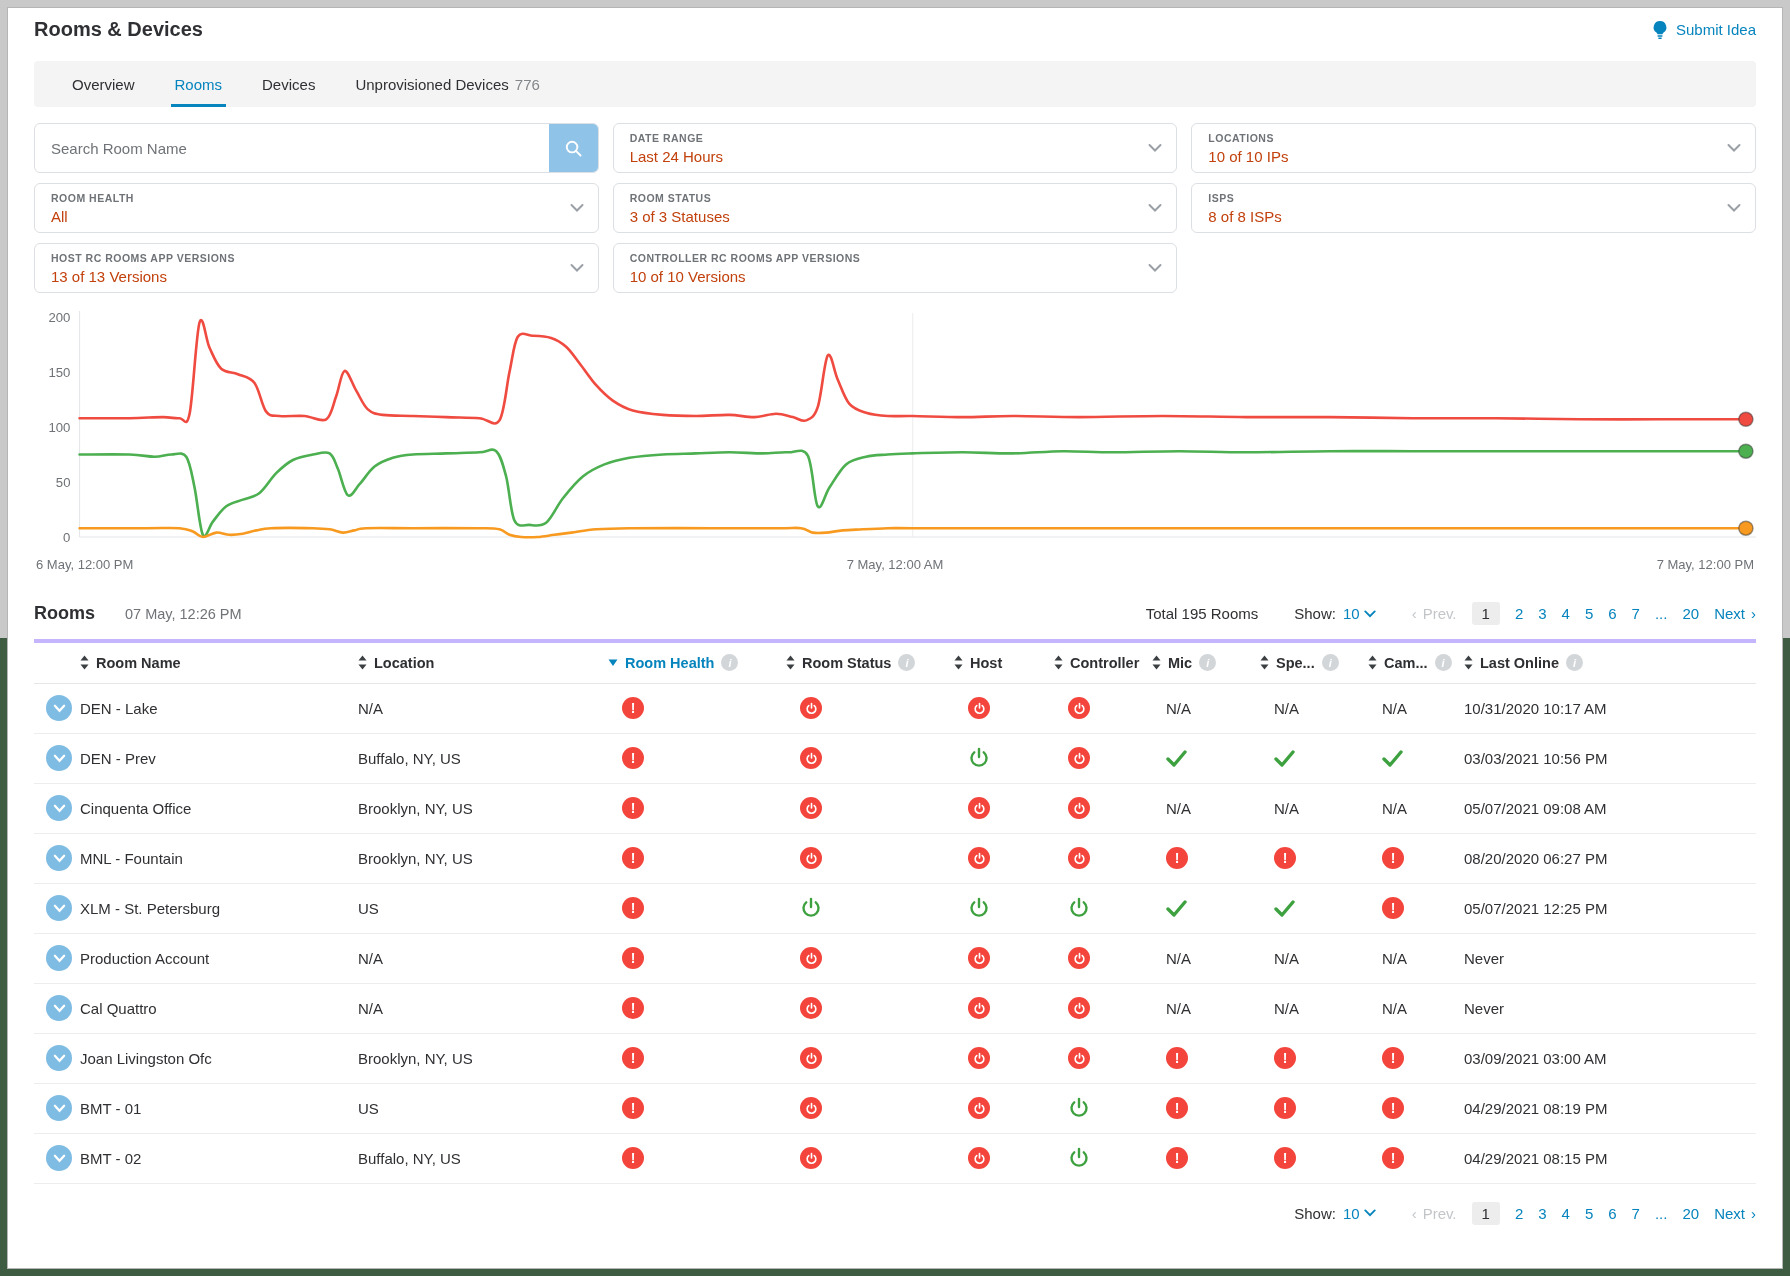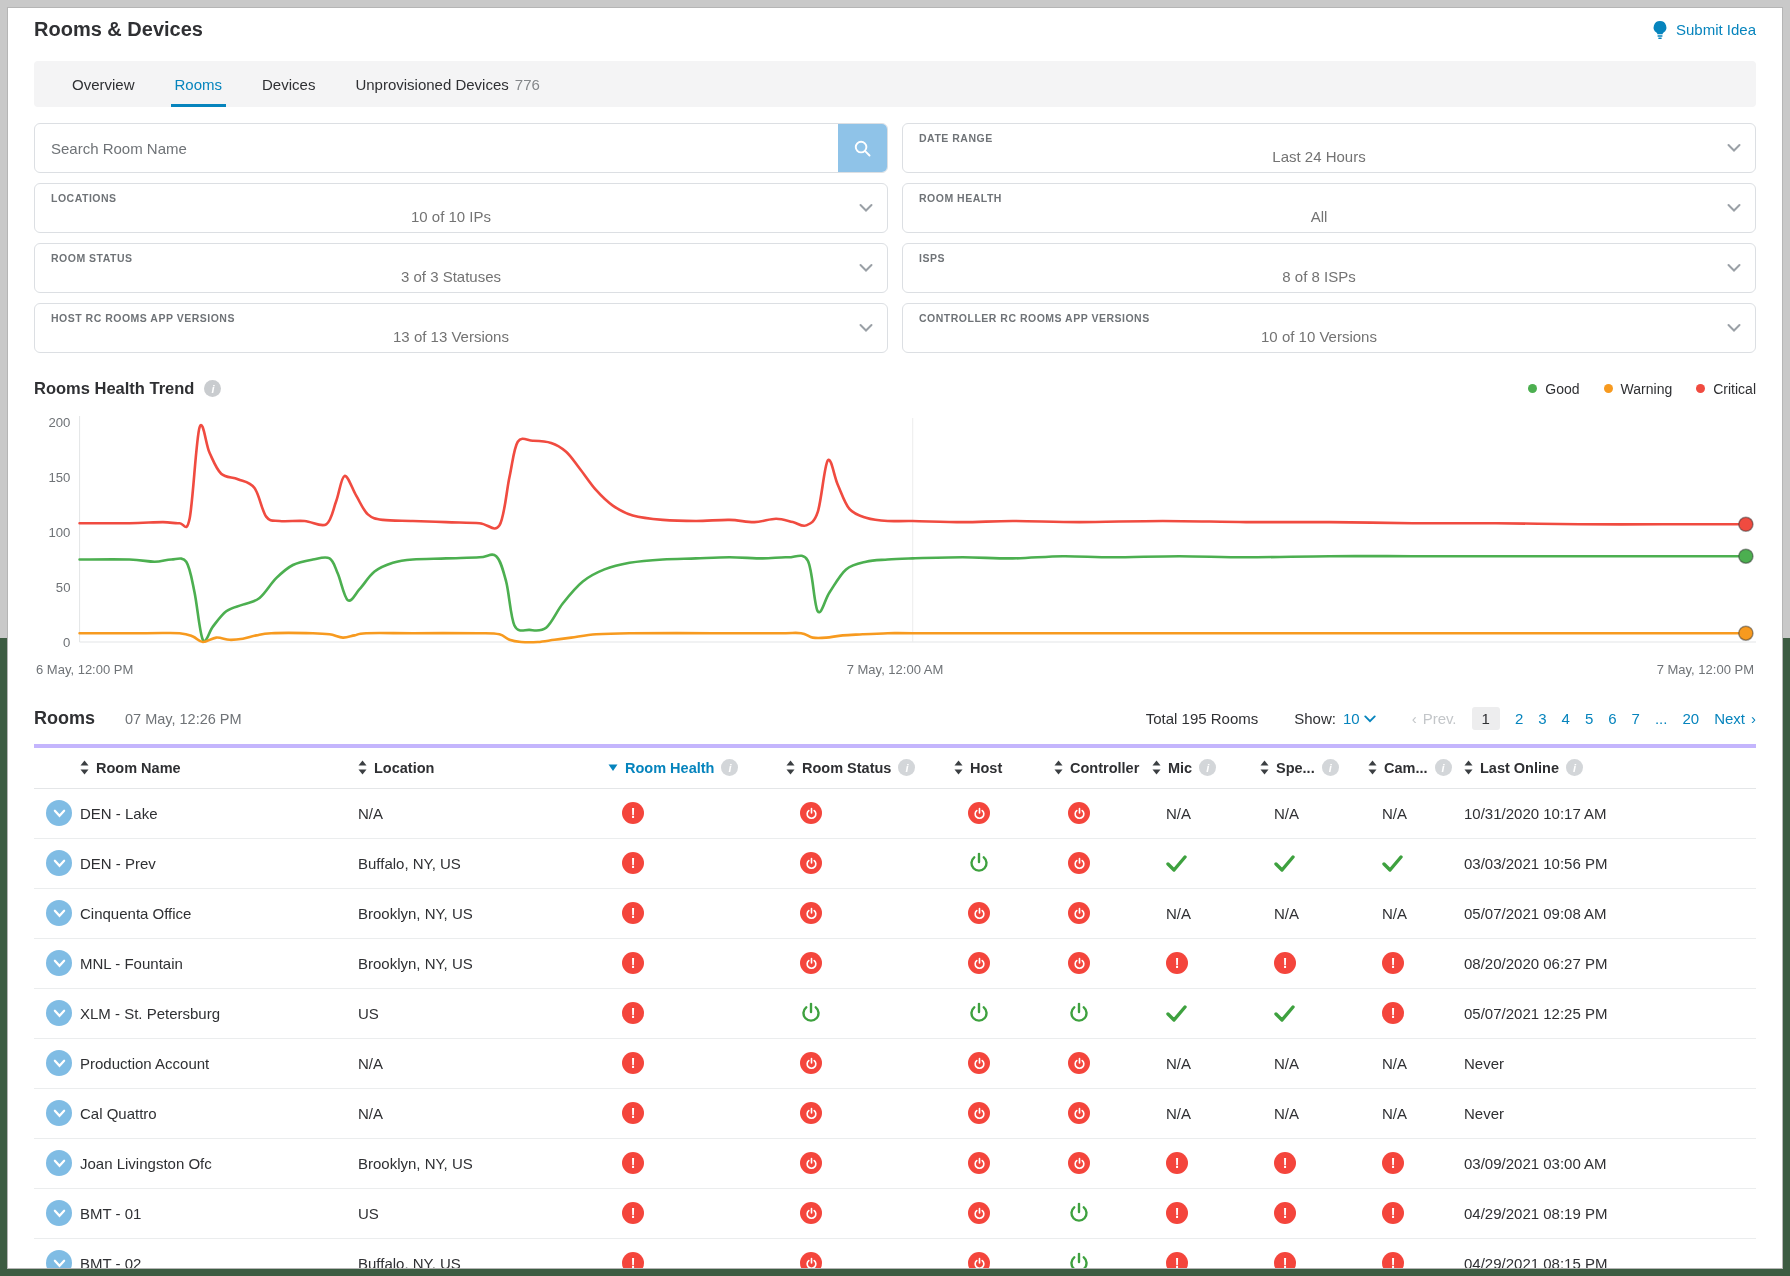--- a/index.html
+++ b/index.html
@@ -16,28 +16,28 @@
   .submit-idea { display:flex; align-items:center; gap:7px; color:#0684BD; font-size:15px; cursor:pointer; }
 
   
   .tabs { margin-top:20px; background:#f4f4f5; border-radius:4px; height:46px; display:flex; align-items:stretch; padding:0 18px; }
   .tab { display:flex; align-items:center; gap:6px; padding:0 20px; font-size:15px; color:#2f3033; position:relative; cursor:pointer; }
   .tab.active { color:#0684BD; }
   .tab.active::after { content:''; position:absolute; left:16px; right:16px; bottom:0; height:3px; background:#0684BD; }
   .tab-count { color:#84878a; }
 
   
-  .filters { margin-top:16px; display:grid; grid-template-columns:repeat(2,1fr); gap:10px 14px; }
+  .filters { margin-top:16px; display:grid; grid-template-columns:repeat(3,1fr); gap:10px 14px; }
   .search-cell { display:flex; border:1px solid #dcdfe3; border-radius:6px; overflow:hidden; height:50px; background:#fff; }
   .search-cell input { flex:1; border:none; outline:none; padding:0 16px; font-size:15px; color:#2f3033; background:transparent; }
   .search-cell input::placeholder { color:#6f7377; opacity:1; }
   .search-btn { width:49px; background:#8FC3E8; border:none; display:flex; align-items:center; justify-content:center; cursor:pointer; }
   .filter-box { position:relative; border:1px solid #dcdfe3; border-radius:6px; height:50px; padding:8px 36px 0 16px; background:#fff; cursor:pointer; }
   .f-label { font-size:10.5px; letter-spacing:.5px; color:#6f7377; font-weight:700; text-transform:uppercase; white-space:nowrap; }
-  .f-value { font-size:15px; color:#737373; margin-top:4px; white-space:nowrap; overflow:hidden;text-align:center; }
+  .f-value { font-size:15px; color:#c2410c; margin-top:4px; white-space:nowrap; overflow:hidden; }
   .f-chev { position:absolute; right:14px; top:50%; transform:translateY(-50%); }
 
   
   .chart-head { margin-top:26px; display:flex; justify-content:space-between; align-items:center; }
   .chart-title-wrap { display:flex; align-items:center; gap:10px; }
   .chart-title { font-size:16.5px; font-weight:600; color:#2f3033; }
   .info-icon { width:17px; height:17px; border-radius:50%; background:#c9cccf; color:#fff; font-size:11px; font-weight:700;
     display:inline-flex; align-items:center; justify-content:center; cursor:pointer; flex:0 0 auto; font-style:italic; }
   .legend { display:flex; gap:24px; align-items:center; }
   .legend-item { display:flex; gap:8px; align-items:center; font-size:14px; color:#2f3033; }
@@ -166,40 +166,20 @@
       <div class="filter-box">
         <div class="f-label">CONTROLLER RC ROOMS APP VERSIONS</div>
     <div class="f-value">10 of 10 Versions</div>
         <svg class="f-chev" width="14" height="9" viewBox="0 0 14 9">
           <polyline points="1.5,1.5 7,7 12.5,1.5" fill="none" stroke="#9aa0a6" stroke-width="2" stroke-linecap="round"></polyline>
         </svg>
       </div>
     </section>
 
   <section class="chart-section">
-    <div class="chart-head">
-      <div class="chart-title-wrap">
-        <span class="chart-title">Rooms Health Trend</span>
-        <span class="info-icon">i</span>
-      </div>
-      <div class="legend" id="legend">
-          <div class="legend-item">
-            <span class="legend-dot" style="background:#4CAF50"></span>
-            <span>Good</span>
-          </div>
-          <div class="legend-item">
-            <span class="legend-dot" style="background:#F79A1F"></span>
-            <span>Warning</span>
-          </div>
-          <div class="legend-item">
-            <span class="legend-dot" style="background:#F04B40"></span>
-            <span>Critical</span>
-          </div>
-        </div>
-    </div>
     <div class="chart-wrap">
       <svg id="chart" viewBox="0 0 1700 258" preserveAspectRatio="none">
           <line x1="45" y1="14" x2="45" y2="240" stroke="#e3e5e7" stroke-width="1"></line>
           <line x1="45" y1="240" x2="1700" y2="240" stroke="#e3e5e7" stroke-width="1"></line>
           <line x1="867.5" y1="16" x2="867.5" y2="240" stroke="#ececec" stroke-width="1"></line>
           <text x="36" y="245" text-anchor="end" fill="#6f7377" font-size="13px" font-family="&quot;Liberation Sans&quot;, sans-serif">0</text>
           <text x="36" y="190" text-anchor="end" fill="#6f7377" font-size="13px" font-family="&quot;Liberation Sans&quot;, sans-serif">50</text>
           <text x="36" y="135" text-anchor="end" fill="#6f7377" font-size="13px" font-family="&quot;Liberation Sans&quot;, sans-serif">100</text>
           <text x="36" y="80" text-anchor="end" fill="#6f7377" font-size="13px" font-family="&quot;Liberation Sans&quot;, sans-serif">150</text>
           <text x="36" y="25" text-anchor="end" fill="#6f7377" font-size="13px" font-family="&quot;Liberation Sans&quot;, sans-serif">200</text>

